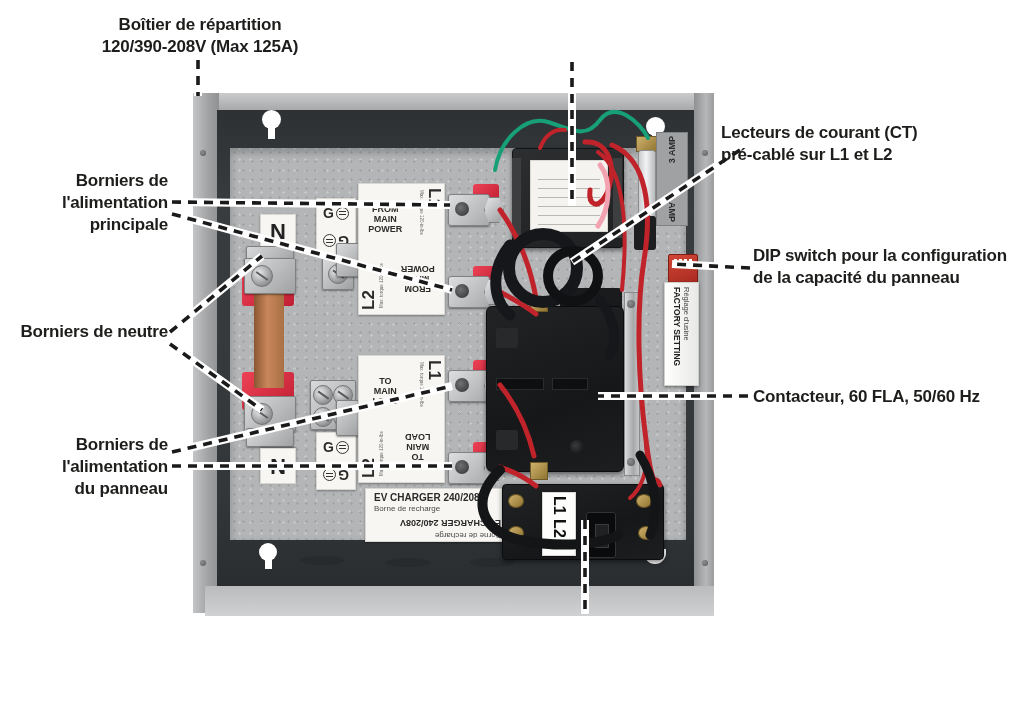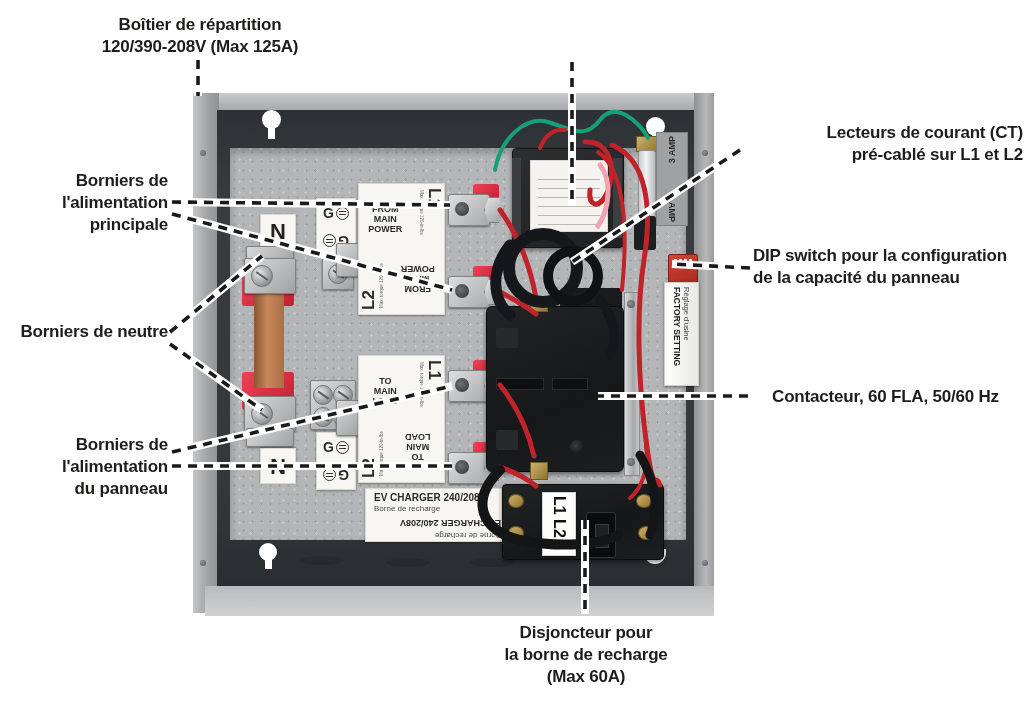--- a/index.html
+++ b/index.html
@@ -346,29 +346,26 @@
       <path d="M170,332 262,256"></path>
       <path d="M170,344 262,410"></path>
       <path d="M172,452 452,386"></path>
       <path d="M172,466 452,466"></path>
       <path d="M585,520 585,614"></path>
     </g>
   </svg>
 
   <div class="ann center" style="left:40px;top:14px;width:320px;">Boîtier de répartition
 120/390-208V (Max 125A)</div>
-  <div class="ann left" style="left:758px;top:122px;width:265px;text-align:right;">Lecteurs de courant (CT)
+  <div class="ann left" style="left:721px;top:122px;width:265px;">Lecteurs de courant (CT)
 pré-cablé sur L1 et L2</div>
   <div class="ann left" style="left:753px;top:245px;width:268px;">DIP switch pour la configuration
 de la capacité du panneau</div>
-  <div class="ann left" style="left:753px;top:386px;width:265px;text-align:center;">Contacteur, 60 FLA, 50/60 Hz</div>
+  <div class="ann left" style="left:753px;top:386px;width:265px;">Contacteur, 60 FLA, 50/60 Hz</div>
   <div class="ann right" style="left:0px;top:170px;width:168px;">Borniers de
 l'alimentation
 principale</div>
   <div class="ann right" style="left:0px;top:321px;width:168px;">Borniers de neutre</div>
   <div class="ann right" style="left:0px;top:434px;width:168px;">Borniers de
 l'alimentation
 du panneau</div>
-  <div class="ann center" style="left:446px;top:622px;width:280px;">Disjoncteur pour
-la borne de recharge
-(Max 60A)</div>
 
 </div>
 
 </body></html>

